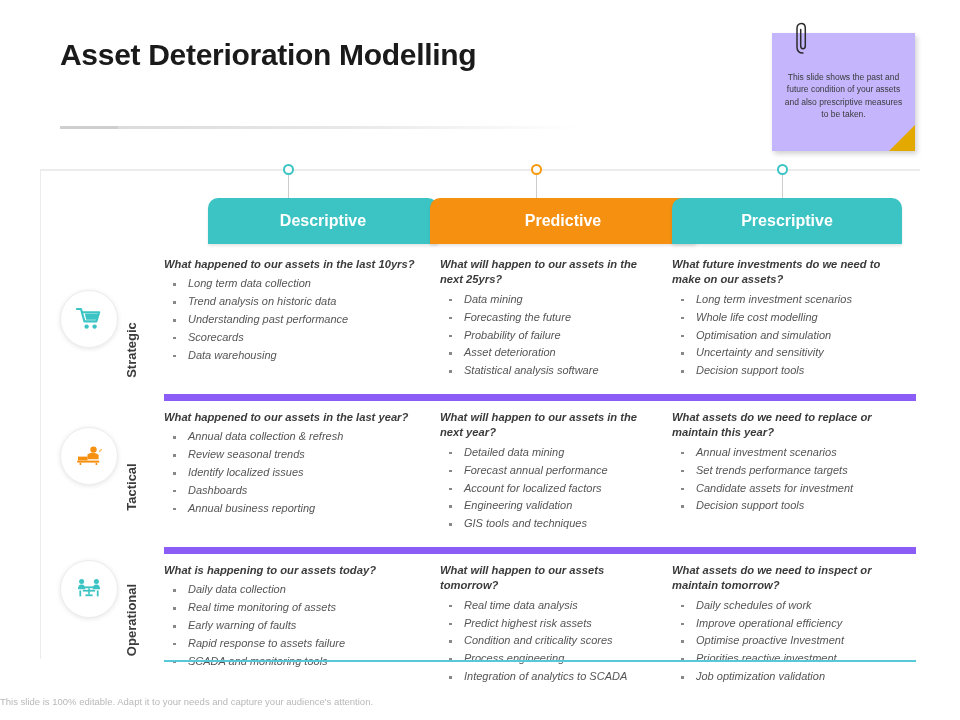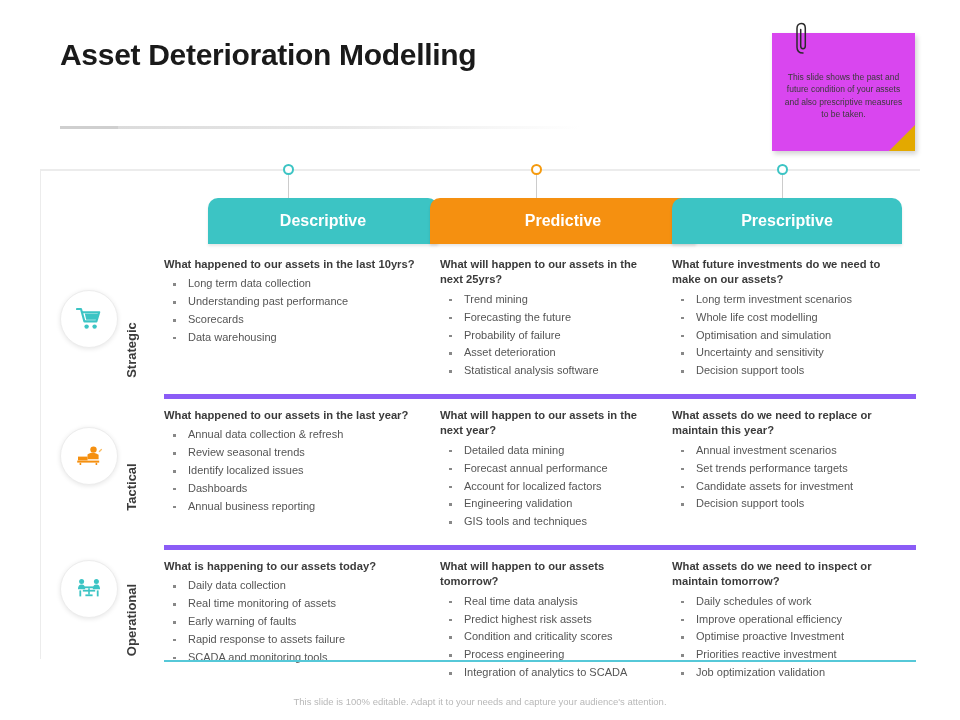--- a/index.html
+++ b/index.html
@@ -47,21 +47,21 @@
     background: #cfcfcf;
   }
 
   
   .sticky {
     position: absolute;
     left: 772px;
     top: 33px;
     width: 143px;
     height: 118px;
-    background: #d946ef;
+    background: #c4b5fd;
     box-shadow: 2px 3px 5px rgba(0,0,0,0.18);
   }
   .sticky-fold {
     position: absolute;
     right: 0;
     bottom: 0;
     width: 0;
     height: 0;
     border-left: 26px solid transparent;
     border-bottom: 26px solid #e3a900;
@@ -144,22 +144,23 @@
   
   .matrix {
     position: absolute;
     left: 164px;
     top: 248px;
     width: 752px;
   }
   .row {
     position: relative;
     display: flex;
-  }
-  .row.sep { border-top: 5px solid #8b5cf6; }
+    font-style: italic;
+  }
+  .row.sep { border-top: 7px solid #8b5cf6; }
   .cell {
     box-sizing: border-box;
     padding: 9px 14px 14px 0;
   }
   .cell.c0 { width: 276px; }
   .cell.c1 { width: 232px; }
   .cell.c2 { width: 244px; }
   .q {
     font-size: 11.2px;
     font-weight: bold;
@@ -232,21 +233,20 @@
     line-height: 16px;
     white-space: nowrap;
   }
 
   
   .footer {
     position: absolute;
     left: 0;
     top: 696px;
     width: 960px;
-    text-align: center;
     font-size: 9.5px;
     color: #b8b8b8;
   }
 </style>
 </head>
 <body>
 
 <div class="title-block">
   <div class="slide-title">Asset Deterioration Modelling</div>
   <div class="title-rule"></div>
@@ -331,29 +331,30 @@
   </div>
   <div class="vtext">Operational</div>
 </div>
 
 <div class="matrix" id="matrix">
     <div class="row" style="min-height: 137px;">
       <div class="cell c0">
         <div class="q">What happened to our assets in the last 10yrs?</div>
         <ul class="bullets">
           <li>Long term  data collection</li>
+          <li>Trend analysis  on historic data</li>
           <li>Understanding past performance</li>
           <li>Scorecards</li>
           <li>Data warehousing</li>
         </ul>
       </div>
       <div class="cell c1">
         <div class="q">What will happen to our assets in the next 25yrs?</div>
         <ul class="bullets">
-          <li>Trend mining</li>
+          <li>Data mining</li>
           <li>Forecasting the future</li>
           <li>Probability of failure</li>
           <li>Asset deterioration</li>
           <li>Statistical analysis software</li>
         </ul>
       </div>
       <div class="cell c2">
         <div class="q">What future investments do we need to make on our assets?</div>
         <ul class="bullets">
           <li>Long term  investment scenarios</li>

